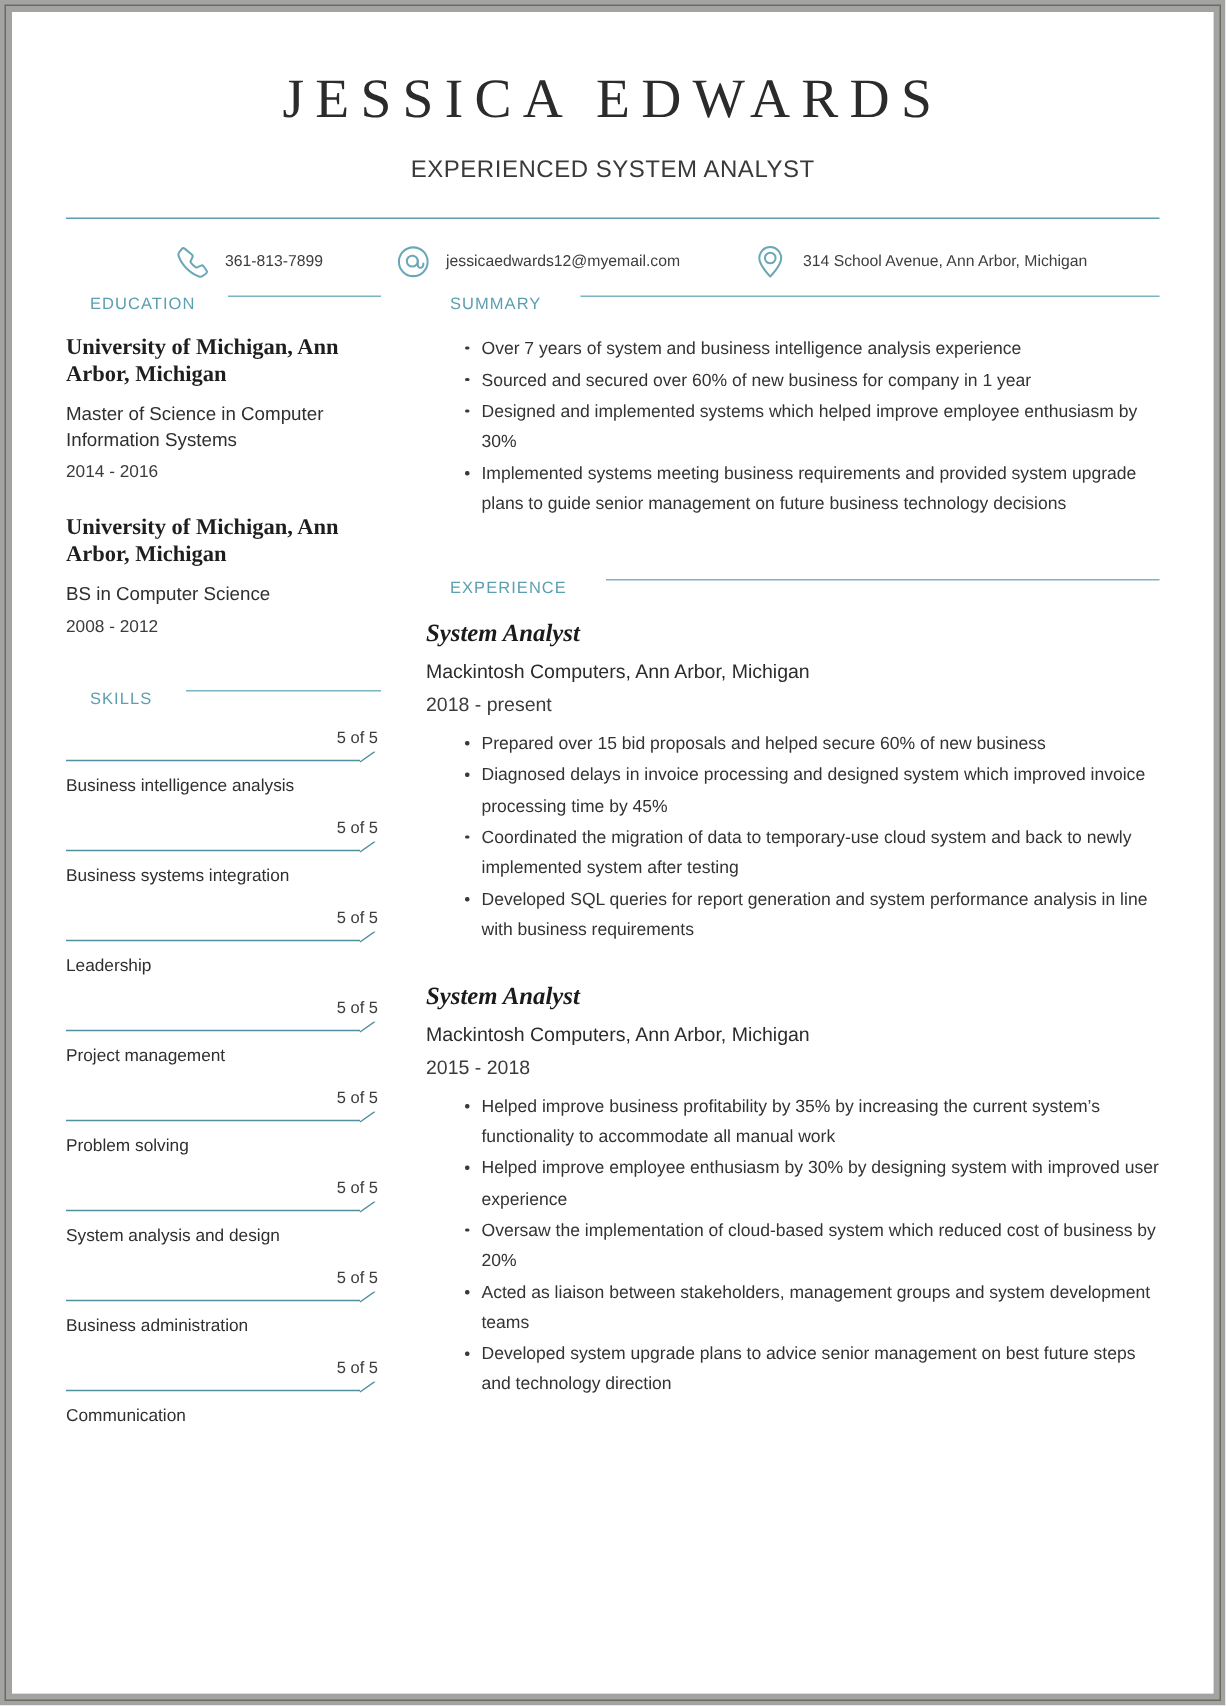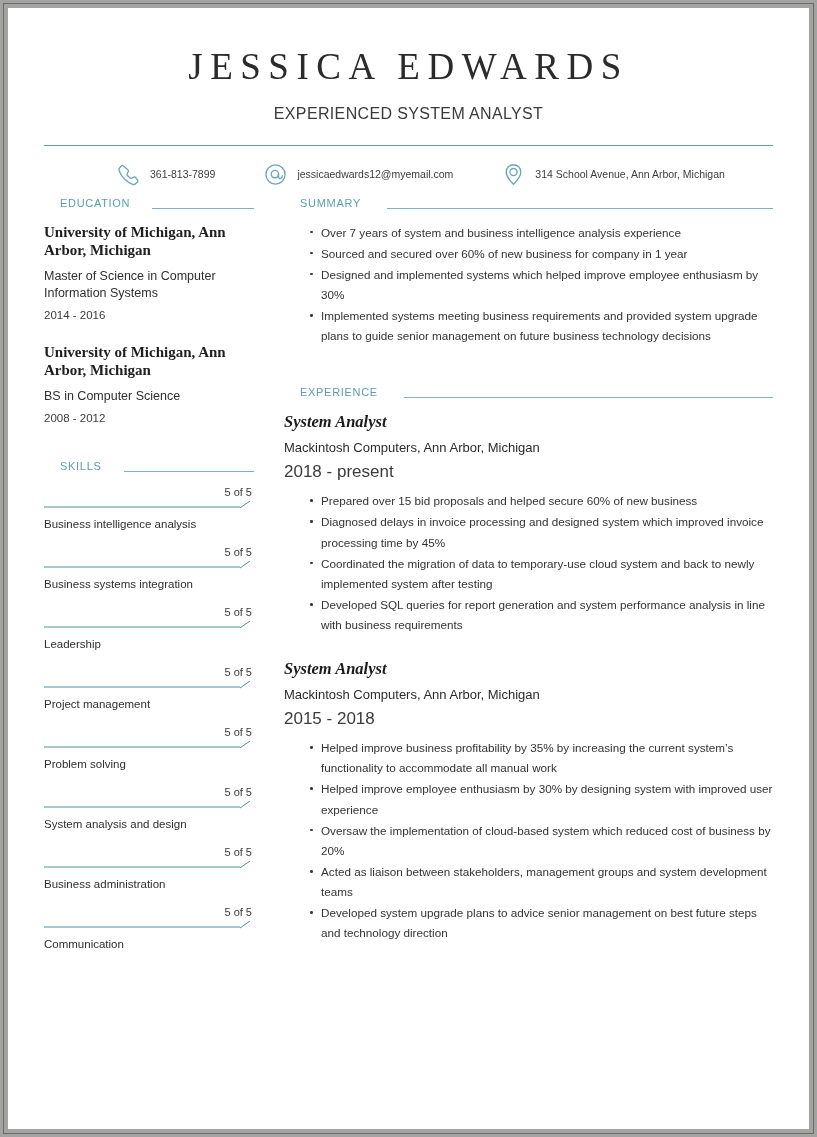--- a/index.html
+++ b/index.html
@@ -111,21 +111,21 @@
   }
   .col-right {
     flex: 1 1 auto;
     padding-left: 8px;
     box-sizing: border-box;
   }
 
   
   .section-head {
     display: flex;
-    align-items: flex-end;
+    align-items: flex-start;
     margin-bottom: 14px;
     padding-left: 16px;
   }
   .section-head .label {
     font-size: 11px;
     letter-spacing: 0.7px;
     color: #5b9fb0;
     text-transform: uppercase;
     white-space: nowrap;
   }
@@ -218,21 +218,21 @@
     font-size: 16.5px;
     color: #1b1b1b;
     margin-bottom: 8px;
   }
   .exp-company {
     font-size: 13px;
     color: #2b2b2b;
     margin-bottom: 7px;
   }
   .exp-dates {
-    font-size: 17px;
+    font-size: 13px;
     color: #3b3b3b;
     margin-bottom: 9px;
   }
   .summary-section { margin-top: 0; }
 </style>
 </head>
 <body>
 
 <div id="page">
   <div id="frame-outer"></div>

